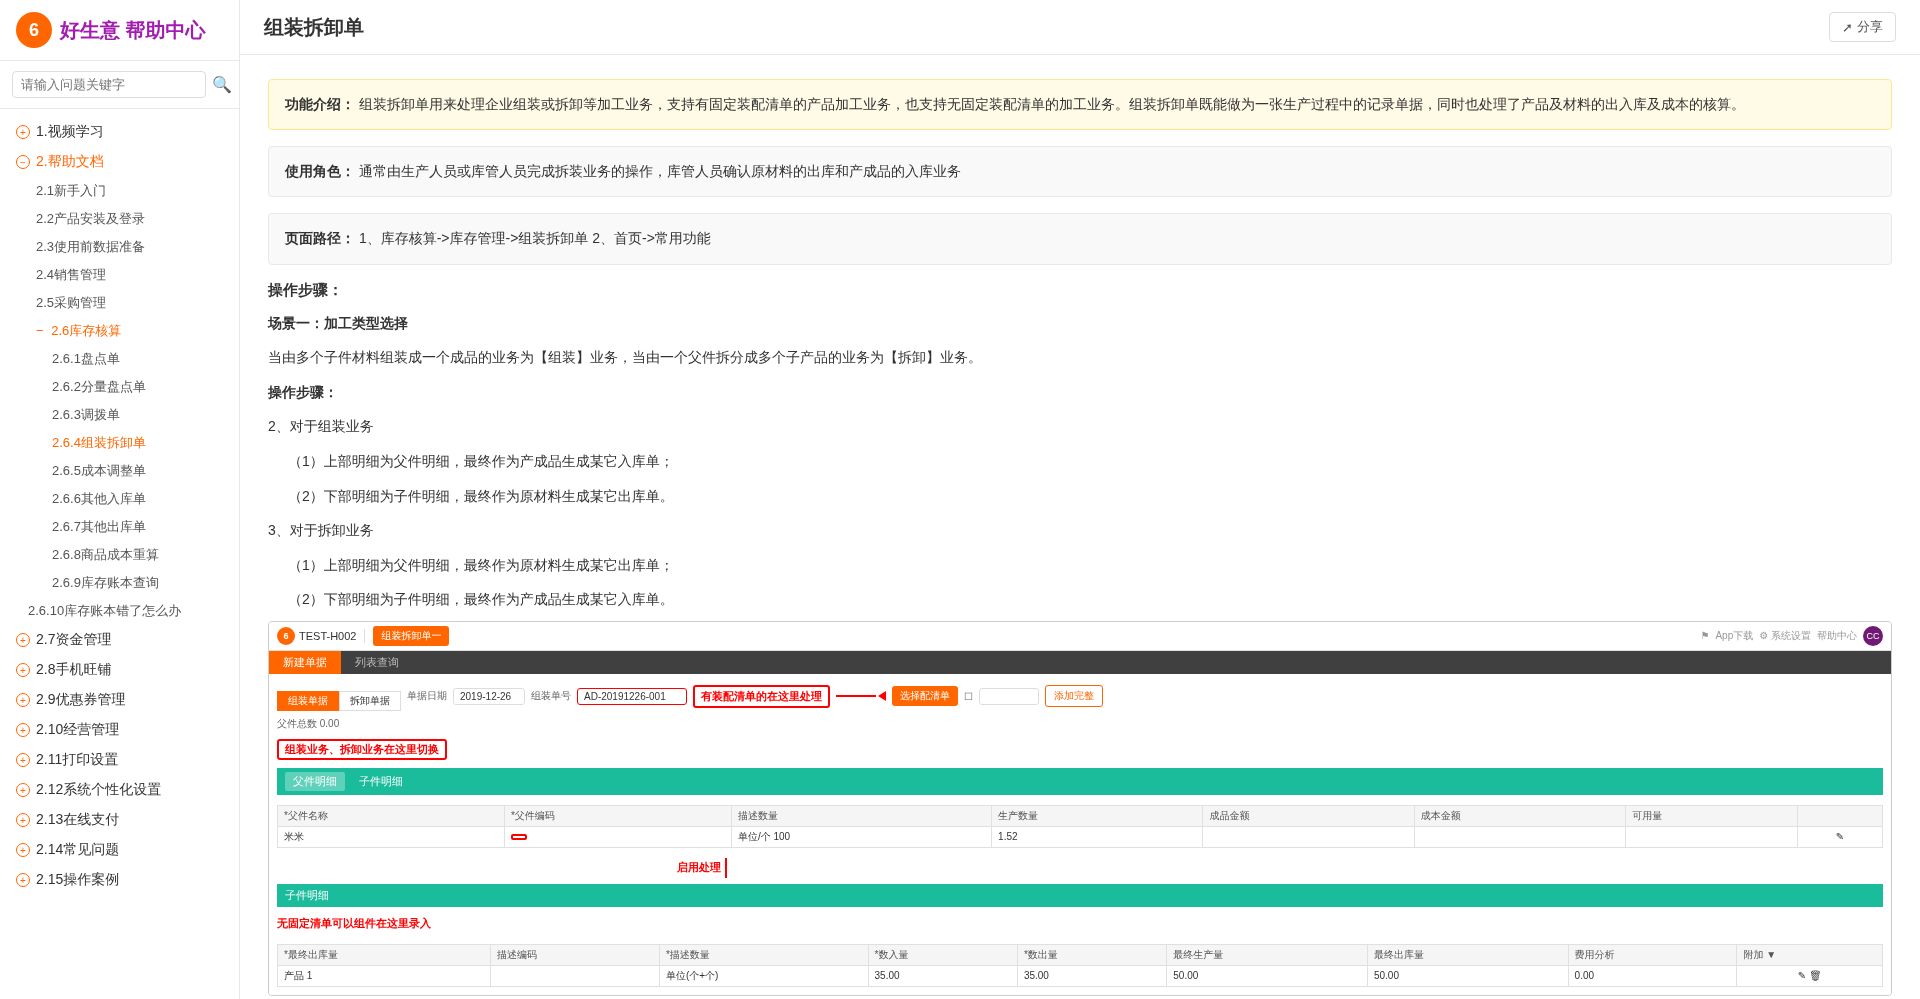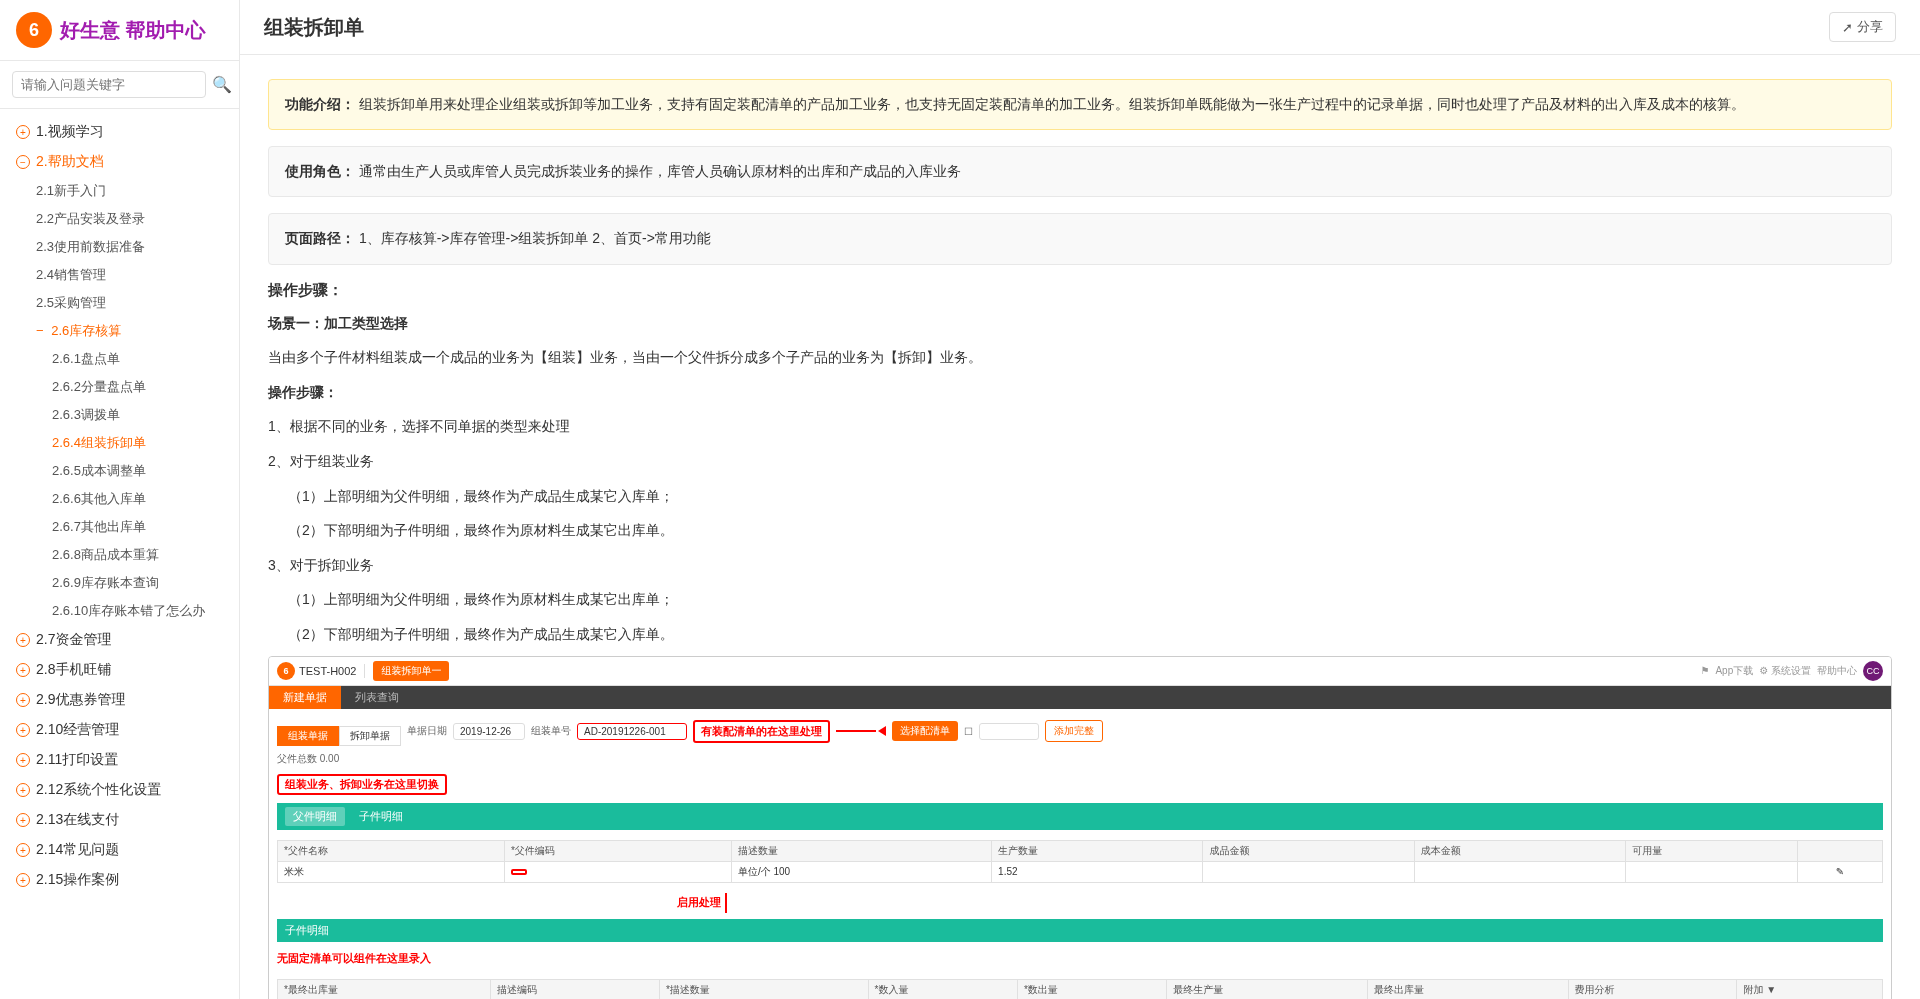--- a/index.html
+++ b/index.html
@@ -371,21 +371,21 @@
     </div>
     <div class="nav-sub-item" style="padding-left:52px;">2.6.1盘点单</div>
     <div class="nav-sub-item" style="padding-left:52px;">2.6.2分量盘点单</div>
     <div class="nav-sub-item" style="padding-left:52px;">2.6.3调拨单</div>
     <div class="nav-sub-item active" style="padding-left:52px;">2.6.4组装拆卸单</div>
     <div class="nav-sub-item" style="padding-left:52px;">2.6.5成本调整单</div>
     <div class="nav-sub-item" style="padding-left:52px;">2.6.6其他入库单</div>
     <div class="nav-sub-item" style="padding-left:52px;">2.6.7其他出库单</div>
     <div class="nav-sub-item" style="padding-left:52px;">2.6.8商品成本重算</div>
     <div class="nav-sub-item" style="padding-left:52px;">2.6.9库存账本查询</div>
-    <div class="nav-sub-item" style="padding-left:52px;">2.6.10库存账本错了怎么办</div>
+    <div class="nav-sub-item" style="padding-left:28px;">2.6.10库存账本错了怎么办</div>
     <div class="nav-item-group">
       <span class="toggle-icon">+</span>
       <span>2.7资金管理</span>
     </div>
     <div class="nav-item-group">
       <span class="toggle-icon">+</span>
       <span>2.8手机旺铺</span>
     </div>
     <div class="nav-item-group">
       <span class="toggle-icon">+</span>
@@ -451,21 +451,20 @@
     </div>
 
     <div class="content-text">
       <span>当由多个子件材料组装成一个成品的业务为【组装】业务，当由一个父件拆分成多个子产品的业务为【拆卸】业务。</span>
     </div>
 
     <div class="content-text">
       <b>操作步骤：</b>
     </div>
 
-    <div class="content-text">1、根据不同的业务，选择不同单据的类型来处理</div>
     <div class="content-text">2、对于组装业务</div>
     <div class="content-text indent-1">（1）上部明细为父件明细，最终作为产成品生成某它入库单；</div>
     <div class="content-text indent-1">（2）下部明细为子件明细，最终作为原材料生成某它出库单。</div>
     <div class="content-text">3、对于拆卸业务</div>
     <div class="content-text indent-1">（1）上部明细为父件明细，最终作为原材料生成某它出库单；</div>
     <div class="content-text indent-1">（2）下部明细为子件明细，最终作为产成品生成某它入库单。</div>
 
     <div class="screenshot-wrapper">
       <div class="app-screenshot">
 

